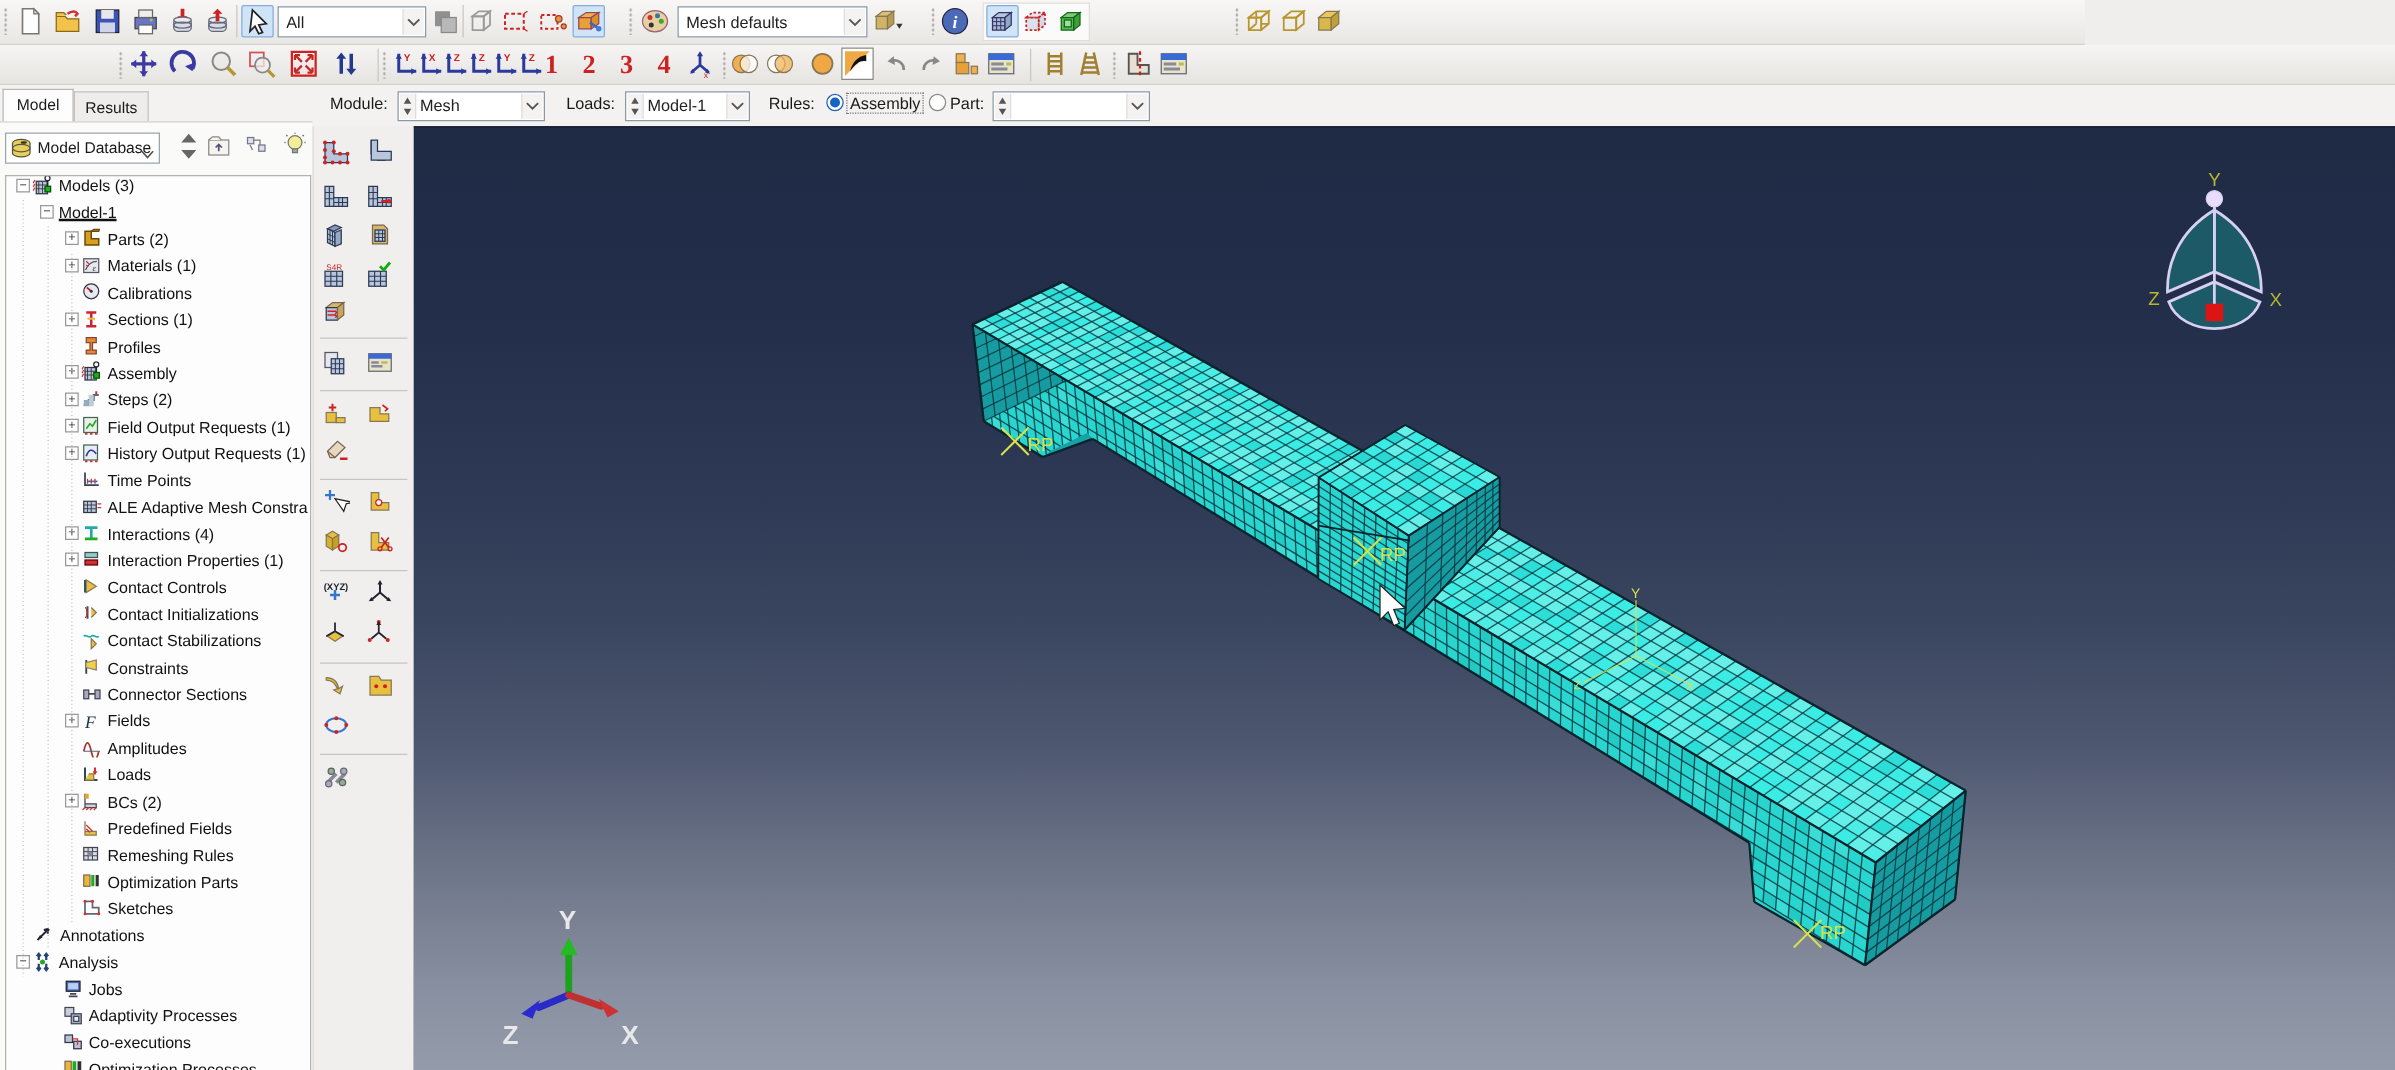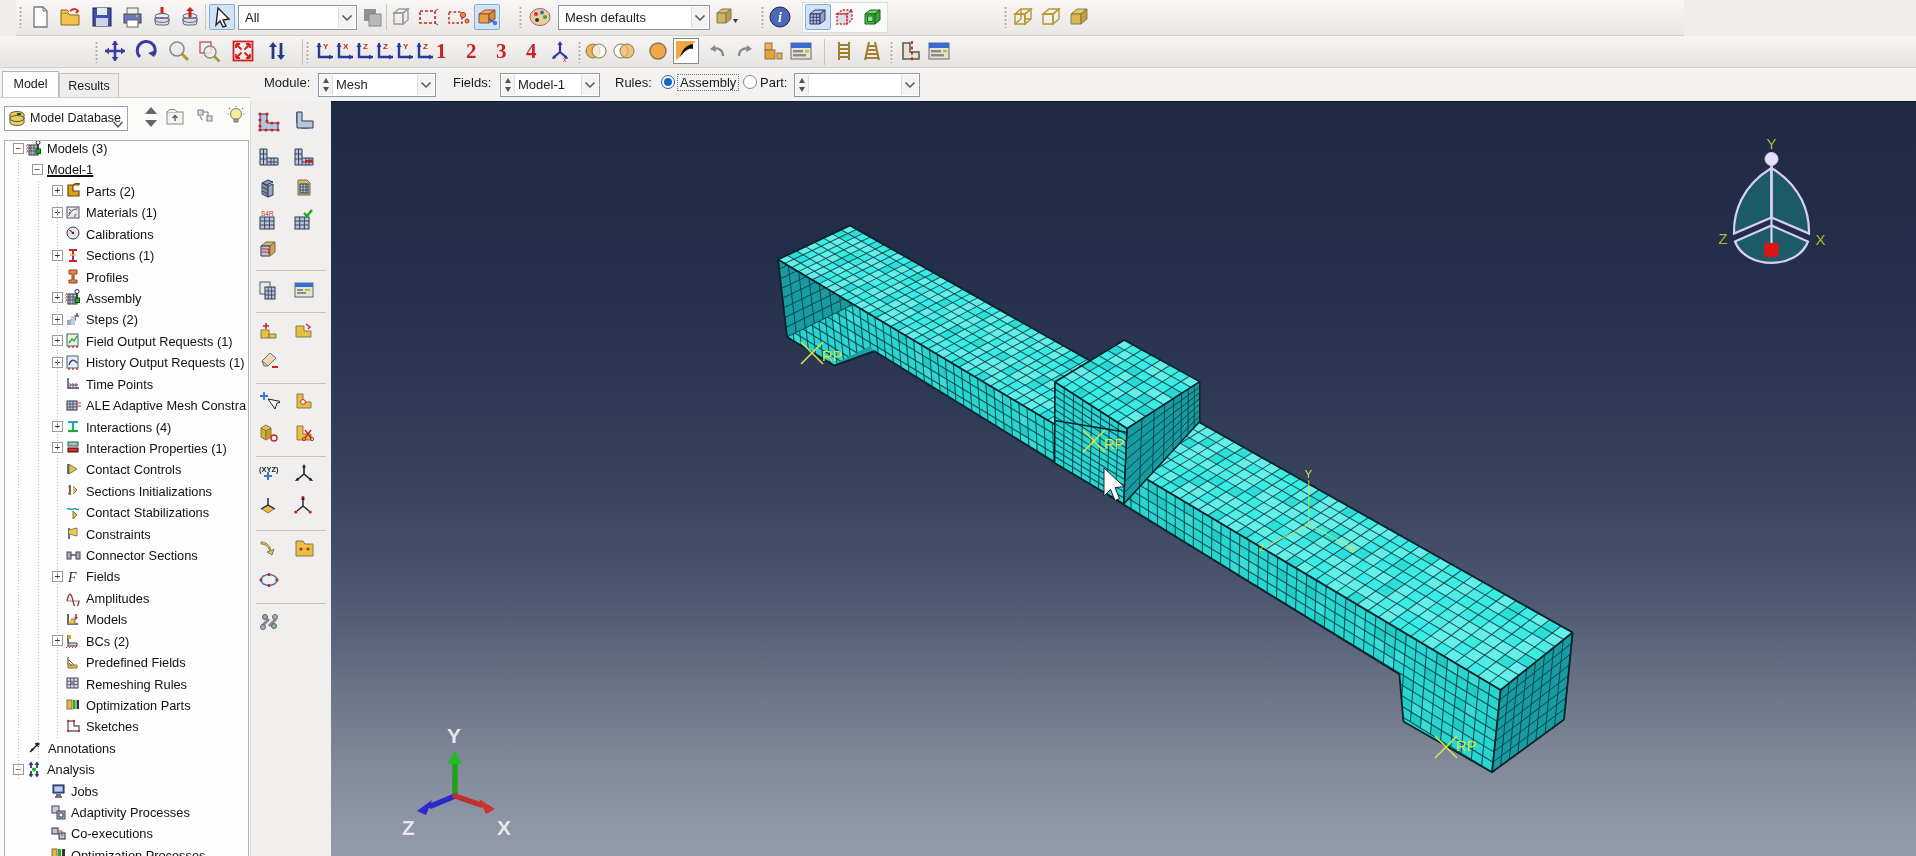--- a/index.html
+++ b/index.html
@@ -1,16 +1,16 @@
 <!DOCTYPE html>
 <html><head><meta charset="utf-8"><style>
 *{margin:0;padding:0;box-sizing:border-box}
 html,body{width:1916px;height:856px;overflow:hidden;font-family:"Liberation Sans",sans-serif}
 #root{position:relative;width:1916px;height:856px;background:#f0eeec}
-#tb1{position:absolute;left:16px;top:0;width:1668px;height:36px;background:linear-gradient(#f8f7f6,#e9e7e4);border-bottom:1px solid #d4d1ce}
+#tb1{position:absolute;left:0;top:0;width:1668px;height:36px;background:linear-gradient(#f8f7f6,#e9e7e4);border-bottom:1px solid #d4d1ce}
 #tb2{position:absolute;left:0;top:36px;width:1916px;height:32px;background:linear-gradient(#f6f5f4,#e6e4e1);border-bottom:1px solid #d4d1ce}
 #ctx{position:absolute;left:0;top:68px;width:1916px;height:33px;background:#f3f2f1}
 .ticon{width:26px;height:26px}
 .ticon.hl{background:#cfe4f7;border:1px solid #84acdd;border-radius:2px}
 .ticon.bd{border:1px solid #888;background:#fff}
 .grip{position:absolute;width:3px;height:22px;background-image:radial-gradient(circle,#b0aeab 1px,transparent 1.2px);background-size:3px 4px}
 .vsep{position:absolute;top:4px;width:1px;height:26px;background:#c9c6c2}
 .combo{background:#fff;border:1px solid #8a98a8;position:absolute}
 .combo .cbtn{position:absolute;right:1px;top:1px;bottom:1px;width:17px;background:#f4f3f2;display:flex;align-items:center;justify-content:center;border-left:1px solid #e0dedc}
 .combo .spin{position:absolute;left:1px;top:1px;bottom:1px;width:13px;background:#f4f3f2;border-right:1px solid #e0dedc}
@@ -326,21 +326,21 @@
           <div class="su"></div>
           <div class="sd"></div>
         </div>
         <div style="position:absolute;left:17px;top:0;right:20px;line-height:22px;font-size:13px;color:#222;white-space:nowrap;overflow:hidden">Mesh</div>
         <div class="cbtn">
           <svg width="12" height="8" viewBox="0 0 12 8">
             <path d="M1.5 1.5l4.5 4.5 4.5-4.5" fill="none" stroke="#555" stroke-width="1.5"></path>
           </svg>
         </div>
       </div>
-      <div class="lbl" style="left:453px">Fields:</div>
+      <div class="lbl" style="left:453px">Loads:</div>
       <div style="position:absolute;left:500px;top:5px;width:100px;height:24px" class="combo">
         <div class="spin">
           <div class="su"></div>
           <div class="sd"></div>
         </div>
         <div style="position:absolute;left:17px;top:0;right:20px;line-height:22px;font-size:13px;color:#222;white-space:nowrap;overflow:hidden">Model-1</div>
         <div class="cbtn">
           <svg width="12" height="8" viewBox="0 0 12 8">
             <path d="M1.5 1.5l4.5 4.5 4.5-4.5" fill="none" stroke="#555" stroke-width="1.5"></path>
           </svg>
@@ -532,21 +532,21 @@
               <path d="M3 3v10" stroke="#356" stroke-width="1.6"></path>
             </svg></div>
           <div class="tlab" style="left:81px">Contact Controls</div>
         </div>
         <div class="trow" style="top:340.2px">
           <div class="tic" style="left:60px"><svg width="17" height="17" viewBox="0 0 17 17" style="">
               <path d="M5 3v10" stroke="#356" stroke-width="1.6"></path>
               <path d="M8 4l4 4-4 4" fill="#e8c040" stroke="#875"></path>
               <path d="M3 4c2 0 2 8 0 8" stroke="#c33" fill="none"></path>
             </svg></div>
-          <div class="tlab" style="left:81px">Sections Initializations</div>
+          <div class="tlab" style="left:81px">Contact Initializations</div>
         </div>
         <div class="trow" style="top:361.6px">
           <div class="tic" style="left:60px"><svg width="17" height="17" viewBox="0 0 17 17" style="">
               <path d="M2 5c2-2 4 2 6 0s4 2 6 0" stroke="#2aa" fill="none" stroke-width="1.4"></path>
               <path d="M8 7l4 4-4 4z" fill="#e8c040" stroke="#875"></path>
             </svg></div>
           <div class="tlab" style="left:81px">Contact Stabilizations</div>
         </div>
         <div class="trow" style="top:383.1px">
           <div class="tic" style="left:60px"><svg width="17" height="17" viewBox="0 0 17 17" style="">
@@ -577,21 +577,21 @@
             </svg></div>
           <div class="tlab" style="left:81px">Amplitudes</div>
         </div>
         <div class="trow" style="top:468.7px">
           <div class="tic" style="left:60px"><svg width="17" height="17" viewBox="0 0 17 17" style="">
               <path d="M3 3v10h10" stroke="#345" stroke-width="1.6" fill="none"></path>
               <path d="M3 13h7V8H6" fill="#e8c040" stroke="#875"></path>
               <path d="M11 3v5" stroke="#c33" stroke-width="1.6"></path>
               <path d="M9 6l2 3 2-3z" fill="#c33"></path>
             </svg></div>
-          <div class="tlab" style="left:81px">Models</div>
+          <div class="tlab" style="left:81px">Loads</div>
         </div>
         <div class="trow" style="top:490.2px">
           <div class="ebox" style="left:47px">+</div>
           <div class="tic" style="left:60px"><svg width="17" height="17" viewBox="0 0 17 17" style="">
               <path d="M3 3v8h9v3H3z" fill="#cfd4dc" stroke="#445"></path>
               <path d="M3 14l-2 2M6 14l-2 2M9 14l-2 2M12 14l-2 2" stroke="#c33"></path>
               <path d="M3 3h3v4H3z" fill="#e8a030"></path>
             </svg></div>
           <div class="tlab" style="left:81px">BCs (2)</div>
         </div>

